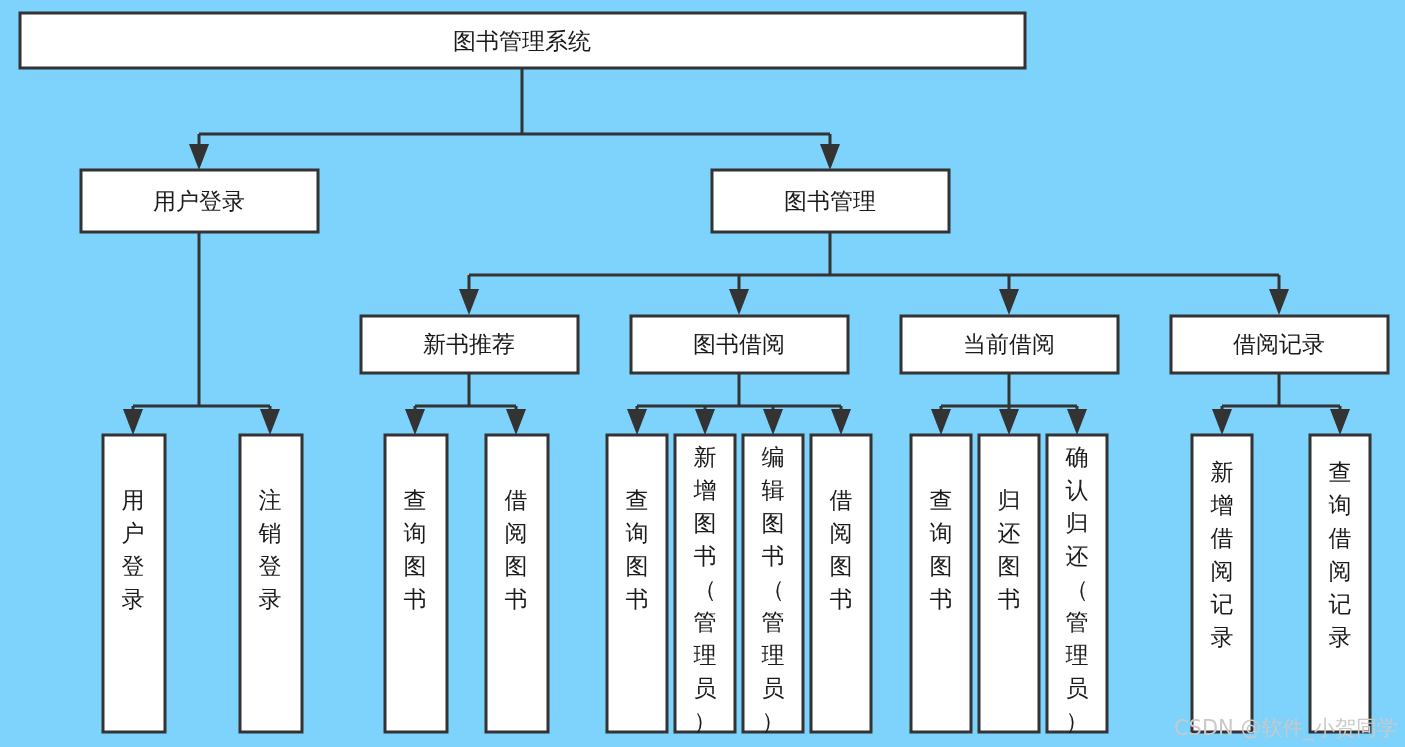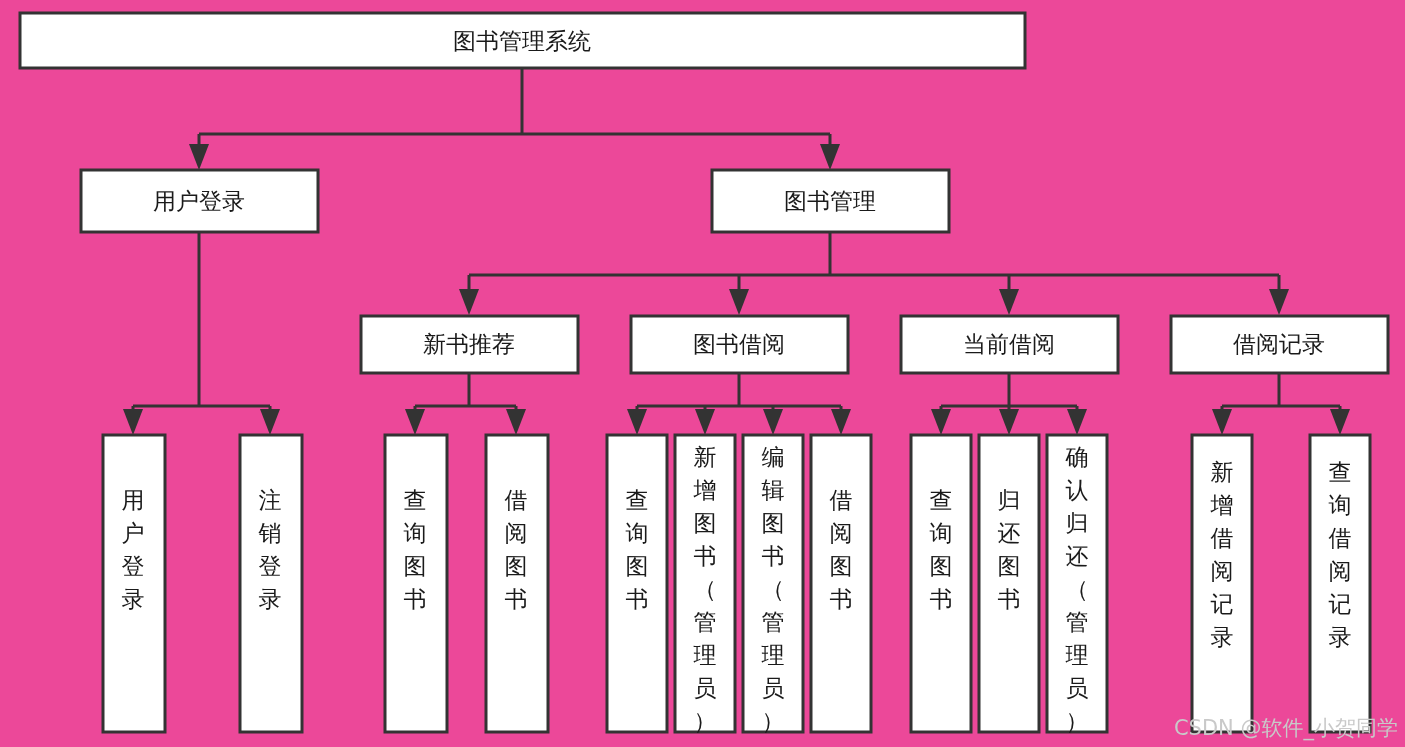--- a/index.html
+++ b/index.html
@@ -8,21 +8,21 @@
     padding: 0;
     background: #ffffff;
   }
   body {
     font-family: "DejaVu Sans", "Liberation Sans", sans-serif;
   }
   #diagram-root {
     position: relative;
     width: 1405px;
     height: 747px;
-    background: #ec4899;
+    background: #7dd3fc;
     overflow: hidden;
   }
   svg.diagram-canvas {
     position: absolute;
     left: 0;
     top: 0;
     width: 1405px;
     height: 747px;
     display: block;
   }

